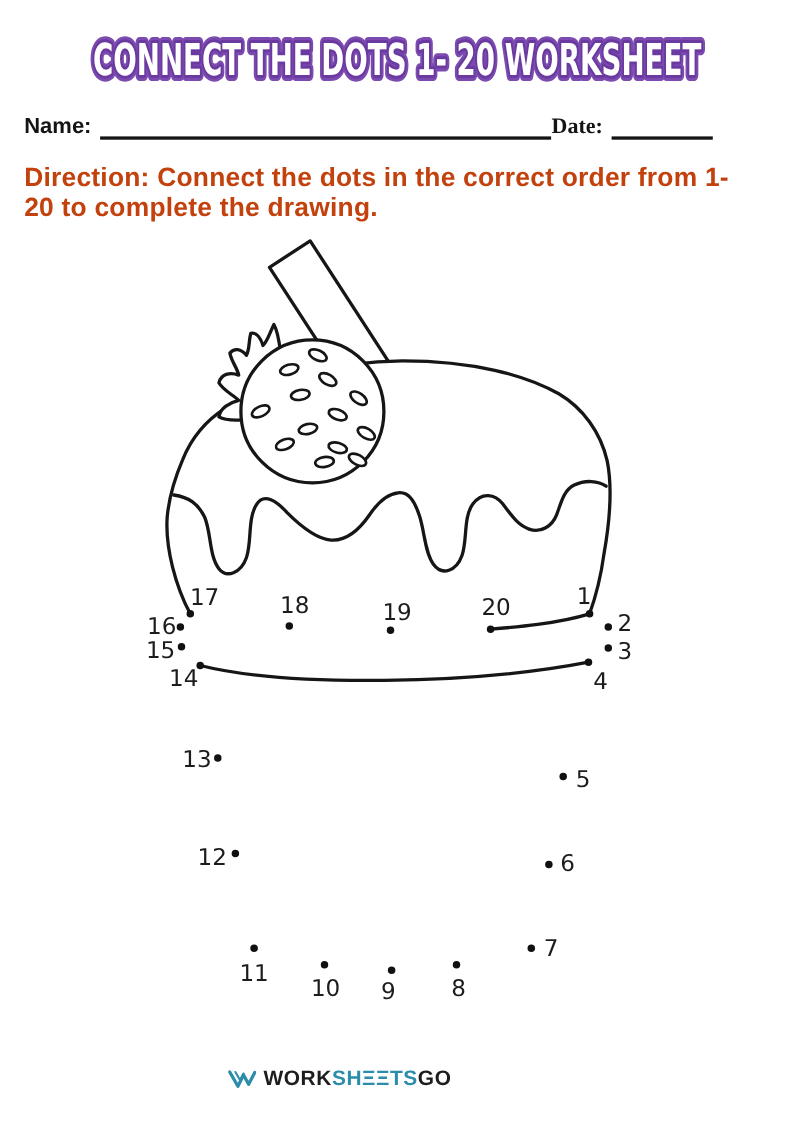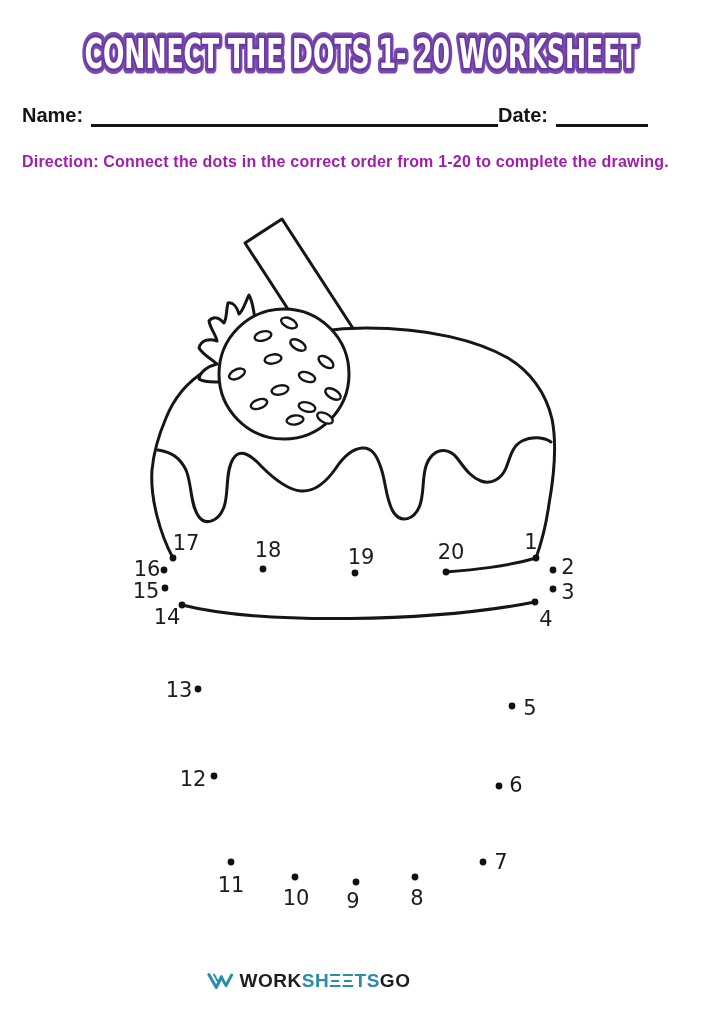--- a/index.html
+++ b/index.html
@@ -14,26 +14,26 @@
     font-family:"DejaVu Sans",sans-serif;font-weight:bold;font-size:40px;
   }
   
   .form-row{
     position:absolute;left:22px;top:100px;width:626px;
     display:flex;align-items:flex-end;
     font-weight:bold;font-size:20px;color:#141414;
   }
   .blank-line{border-bottom:3px solid #141414;height:24px;}
   .name-line{flex:1;margin-left:8px;}
-  .date-label{}
+  .date-label{font-family:Liberation Serif, serif;}
   .date-line{width:92px;margin-left:8px;}
   
   .direction{
     position:absolute;left:22px;top:148px;width:660px;
-    font-weight:bold;font-size:16px;line-height:27px;color:#a21caf;
+    font-weight:bold;font-size:24px;line-height:27px;color:#c2410c;
     letter-spacing:0.2px;
   }
   
   .figure-svg{position:absolute;left:0;top:0;width:723px;height:1024px;}
   .ink{stroke:#161616;stroke-width:3;fill:none;stroke-linecap:round;stroke-linejoin:round;}
   .ink-fill{stroke:#161616;stroke-width:3;fill:#ffffff;stroke-linejoin:round;}
   .fill-only{fill:#ffffff;stroke:none;}
   .seed{stroke:#161616;stroke-width:2.4;fill:#ffffff;}
   .dot{fill:#111111;}
   .dot-label{

